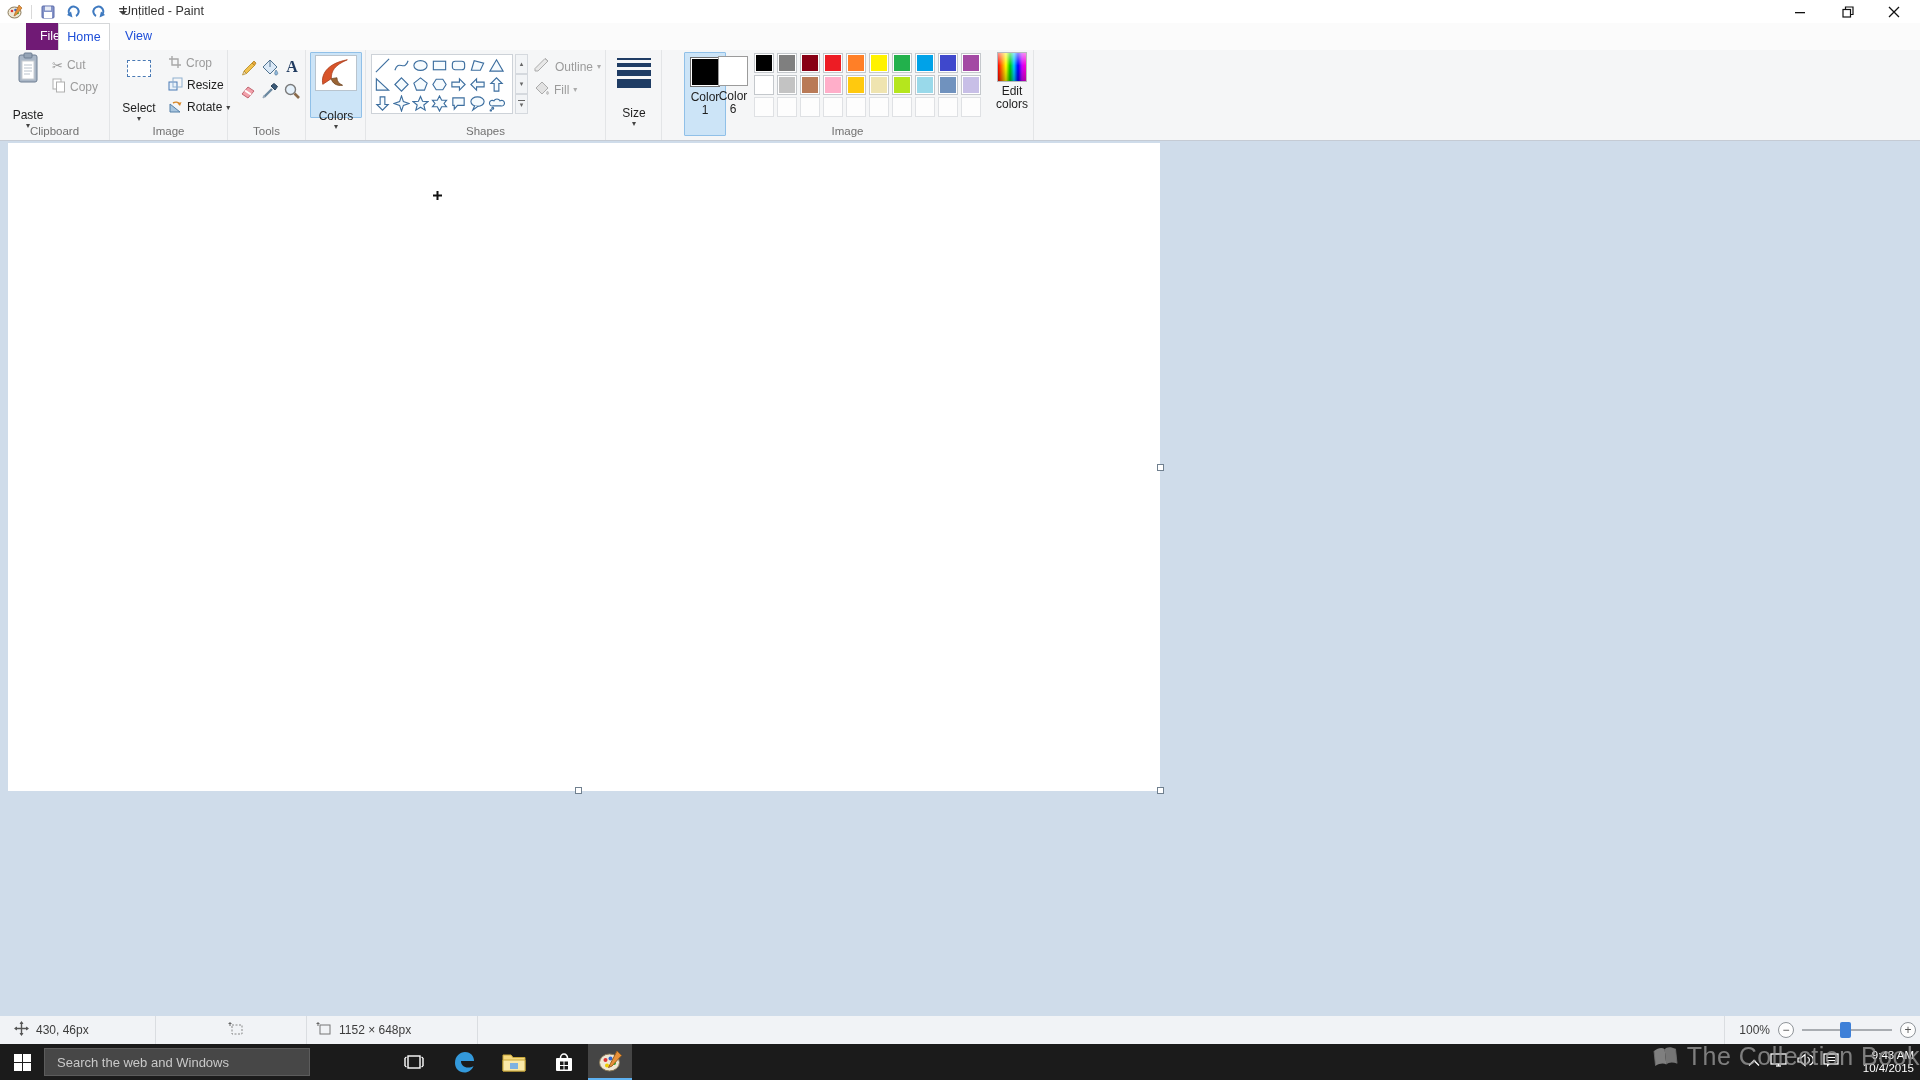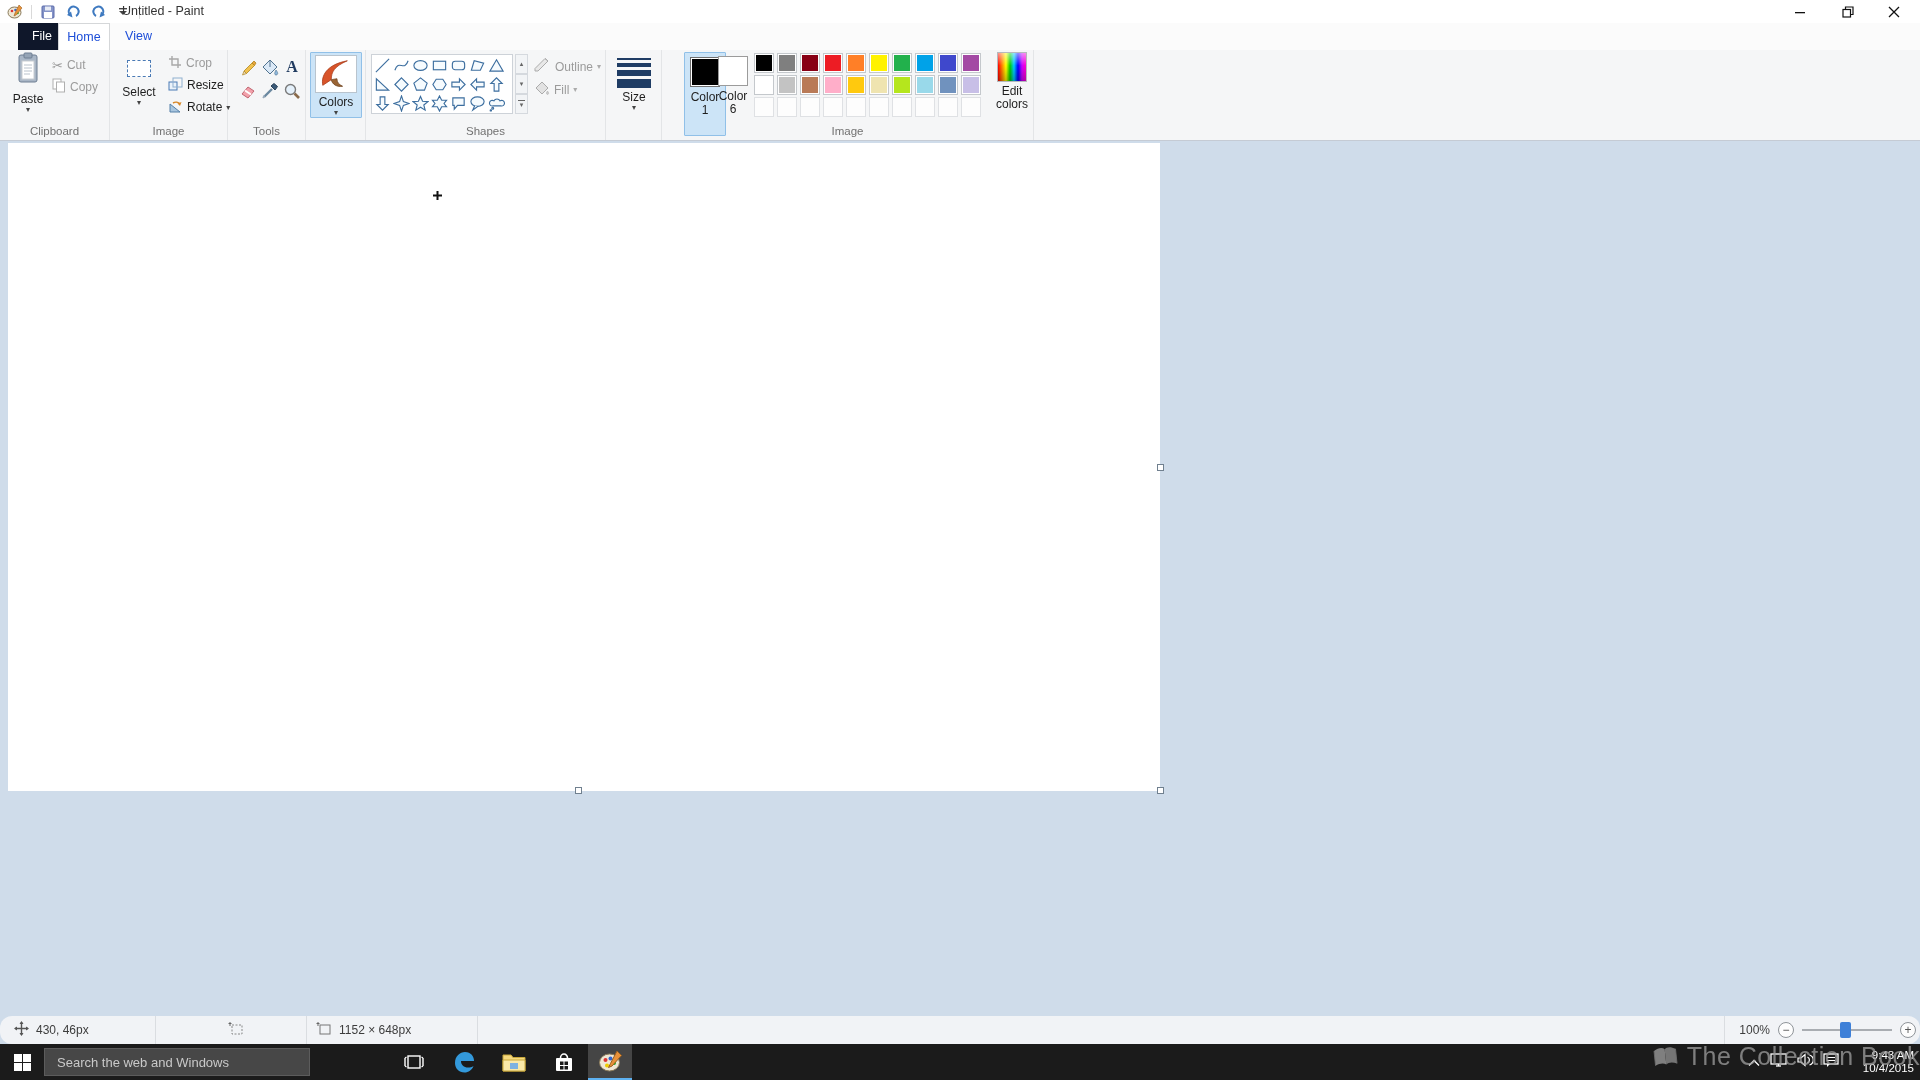--- a/index.html
+++ b/index.html
@@ -12,36 +12,36 @@
   .qat { position:absolute; left:6px; top:0; height:23px; display:flex; align-items:center; gap:7px; }
   .qat .vsep { width:1px; height:14px; background:#D9D9D9; }
   .qat-btn { width:18px; height:18px; display:flex; align-items:center; justify-content:center; }
   .wtitle { position:absolute; left:122px; top:0; height:23px; line-height:23px; font-size:12.5px; color:#333; }
   .cap { position:absolute; top:0; width:46px; height:23px; display:flex; align-items:center; justify-content:center; color:#111; }
   .cap svg { display:block; }
 
   
   .tabrow { position:absolute; left:0; top:23px; width:1920px; height:27px; background:#FBFBFB; }
   .tab { position:absolute; top:0; height:27px; line-height:27px; text-align:center; font-size:12.5px; color:#1d4ed8; }
-  .tab-file { left:18px; width:48px; background:#0f172a; color:#FFF; }
+  .tab-file { left:26px; width:48px; background:#701a75; color:#FFF; }
   .tab-home { left:58px; width:52px; background:#FFFFFF; border:1px solid #D5D7D9; border-bottom:none; }
   .tab-view { left:110px; width:57px; }
   .ribbon-collapse { position:absolute; left:1876px; top:27px; width:18px; height:18px; display:flex; align-items:center; justify-content:center; }
   .help-btn { position:absolute; left:1899px; top:27px; width:17px; height:17px; border-radius:50%; background:#2F7BD0;
               color:#fff; font-size:12px; font-weight:bold; text-align:center; line-height:17px; }
 
   
   .ribbon { position:absolute; left:0; top:50px; width:1920px; height:91px; background:#F5F6F7; border-bottom:1px solid #C5CBD4; display:flex; }
   .rgroup { position:relative; height:100%; border-right:1px solid #E3E5E7; }
   .rglabel { position:absolute; bottom:3px; left:0; width:100%; text-align:center; font-size:11.5px; color:#717171; }
   .g-clipboard { width:110px; } .g-image { width:118px; } .g-tools { width:78px; }
   .g-brushes { width:60px; } .g-shapes { width:240px; } .g-size { width:56px; } .g-colors { width:372px; }
 
   .bigbtn { position:absolute; top:2px; display:flex; flex-direction:column; align-items:center; }
-  .bigbtn .blabel { font-size:12px; color:#1e1e1e; margin-top:2px; }
+  .bigbtn .blabel { font-size:12px; color:#1e1e1e; margin-top:18px; }
   .caret { font-size:8px; color:#444; line-height:6px; margin-top:1px; }
   .smallrow { position:absolute; height:18px; display:flex; align-items:center; gap:4px; font-size:12px; color:#1e1e1e; }
   .disabled, .disabled .blabel, .smallrow.disabled { color:#9B9B9B !important; }
   .disabled .caret { color:#ABABAB; }
 
   .selectedbtn { background:#CCE4F7; border:1px solid #90C0E8; border-radius:1px; }
 
   .tools-grid { position:absolute; left:10px; top:6px; width:62px; display:grid; grid-template-columns:repeat(3,20px); grid-auto-rows:22px; gap:2px; }
   .tool { display:flex; align-items:center; justify-content:center; }
 
@@ -69,21 +69,21 @@
                         linear-gradient(90deg,#f00,#ff8000,#ff0,#0c0,#0cf,#00f,#c0f,#f0c); }
   .editcolors .blabel { font-size:12px; color:#1e1e1e; text-align:center; line-height:13px; margin-top:3px; }
 
   
   .workspace { position:absolute; left:0; top:142px; width:1920px; height:874px; background:#CFDCEA; }
   .canvas { position:absolute; left:8px; top:1px; width:1152px; height:648px; background:#FFFFFF; }
   .handle { position:absolute; width:7px; height:7px; background:#FFF; border:1px solid #70808F; }
   .cursor-dot { position:absolute; left:425px; top:43px; }
 
   
-  .statusbar { position:absolute; left:0; top:1016px; width:1920px; height:28px; background:#F1F3F6; font-size:12px; color:#3D3D3D;border-radius:12px; }
+  .statusbar { position:absolute; left:0; top:1016px; width:1920px; height:28px; background:#F1F3F6; font-size:12px; color:#3D3D3D; }
   .statusbar .vline { position:absolute; top:0; width:1px; height:28px; background:#DADDE1; }
   .sb-item { position:absolute; top:0; height:28px; display:flex; align-items:center; gap:7px; }
   .zoomwrap { position:absolute; right:4px; top:0; height:28px; display:flex; align-items:center; gap:8px; }
   .zbtn { width:16px; height:16px; border:1px solid #8F9499; border-radius:50%; background:#FDFDFD; color:#555;
           font-size:12px; line-height:14px; text-align:center; }
   .ztrack { position:relative; width:90px; height:2px; background:#A9ADB2; }
   .zthumb { position:absolute; left:38px; top:-7px; width:11px; height:16px; background:#3E80D8; border-radius:2px; }
 
   
   .taskbar { position:absolute; left:0; top:1044px; width:1920px; height:36px; background:#1B1B1B; }

